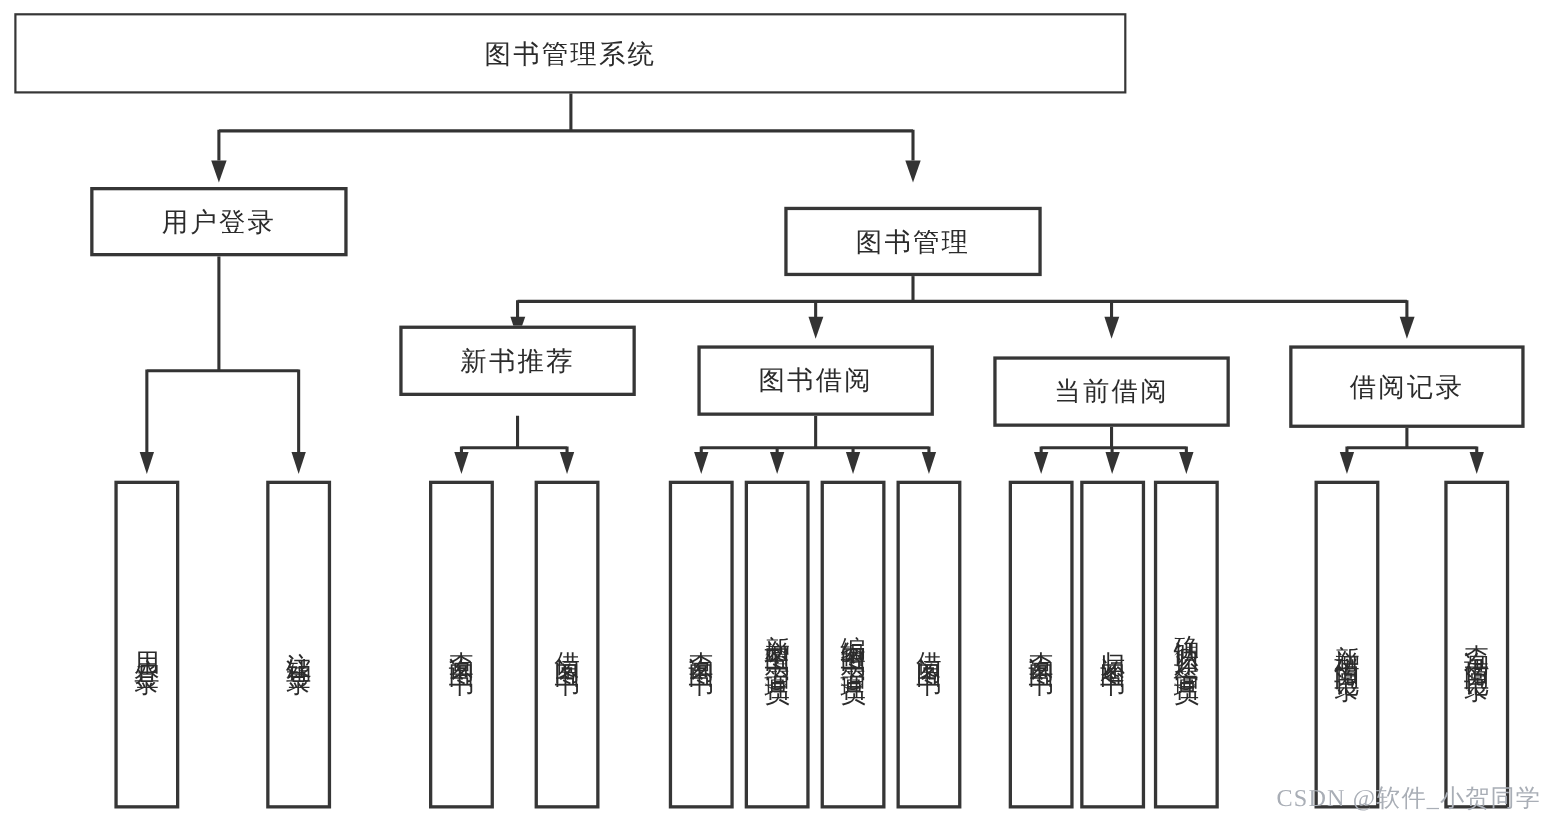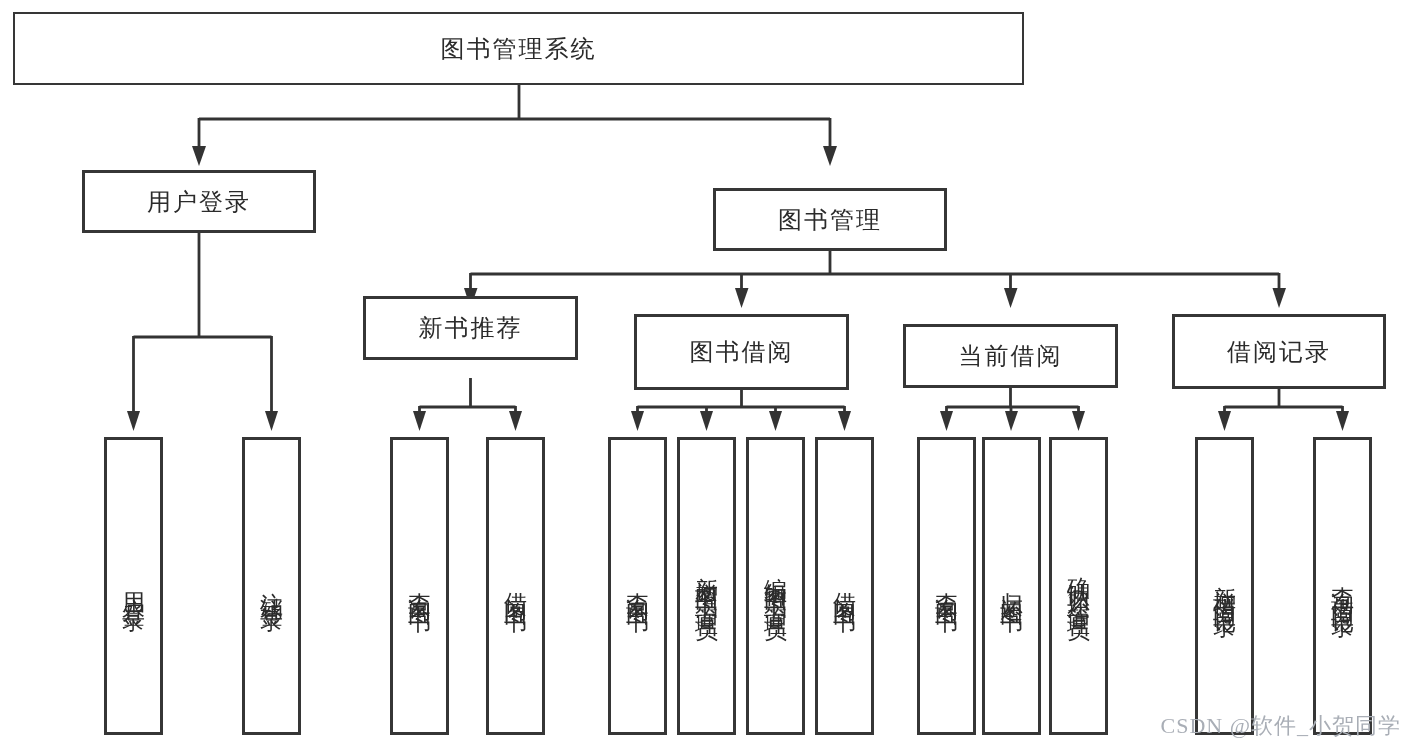--- a/index.html
+++ b/index.html
@@ -111,21 +111,21 @@
   <div class="box branch-box" style="left:82px; top:170px; width:234px; height:63px;">
     <span>用户登录</span>
   </div>
   <div class="box branch-box" style="left:713px; top:170px; width:234px; height:63px;margin-top:18px;">
     <span>图书管理</span>
   </div>
 
   <div class="box branch-box" style="left:363px; top:296px; width:215px; height:64px;">
     <span>新书推荐</span>
   </div>
-  <div class="box branch-box" style="left:634px; top:314px; width:215px; height:76px;">
+  <div class="box branch-box" style="left:634px; top:314px; width:215px; height:64px;">
     <span>图书借阅</span>
   </div>
   <div class="box branch-box" style="left:903px; top:314px; width:215px; height:64px;margin-top:10px;">
     <span>当前借阅</span>
   </div>
   <div class="box branch-box" style="left:1172px; top:314px; width:214px; height:75px;">
     <span>借阅记录</span>
   </div>
 
   <div class="box leaf-box" style="left:104px; top:437px; width:59px; height:298px;">

